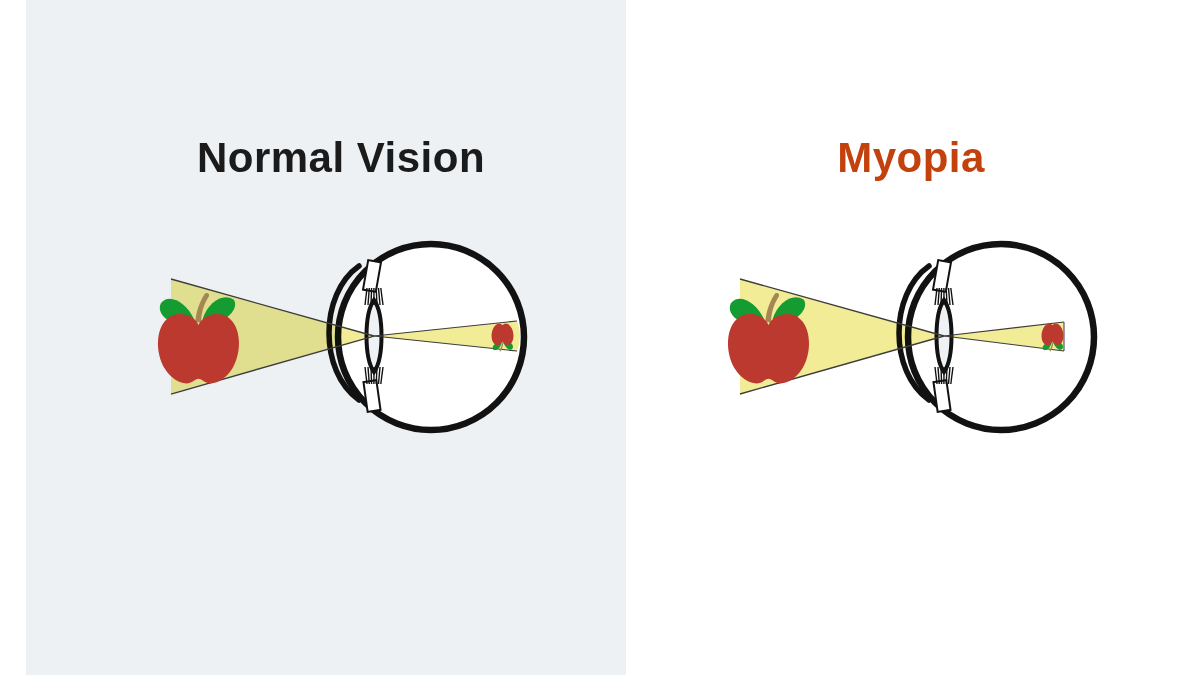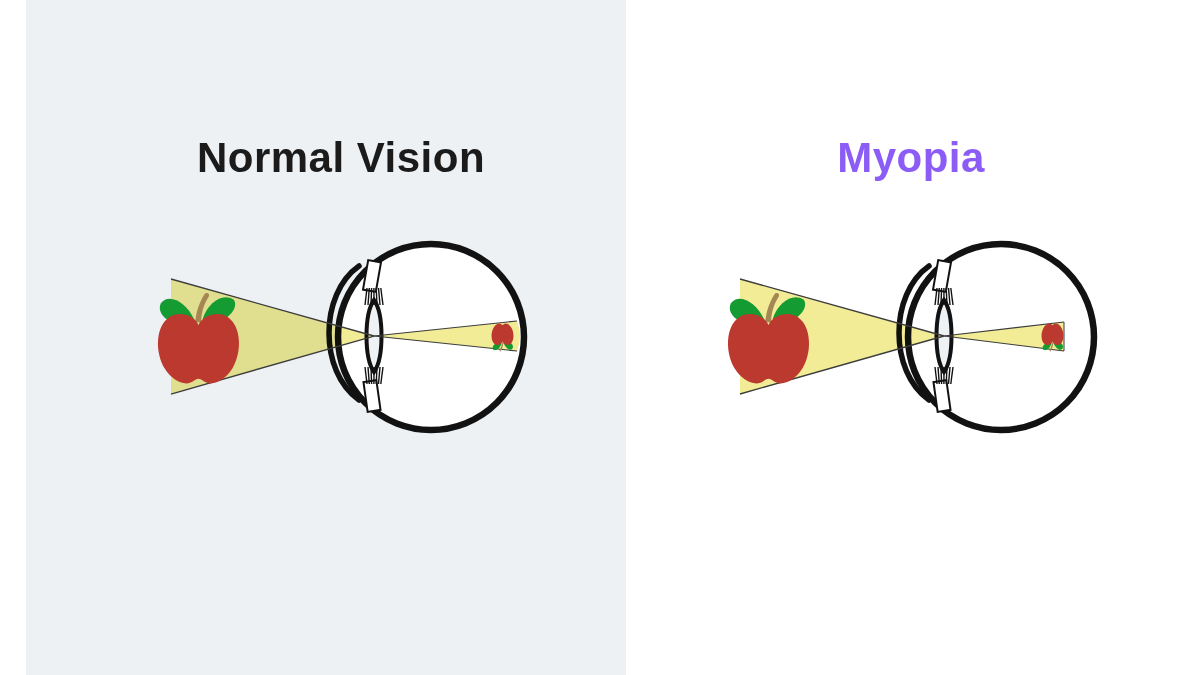--- a/index.html
+++ b/index.html
@@ -18,21 +18,21 @@
   #diagram{position:absolute;left:0;top:0;width:1200px;height:675px;}
 </style>
 </head>
 <body>
 
 <div class="stage">
   <div class="panel left" style="background: rgb(237, 241, 244);"></div>
   <div class="panel right" style="background: rgb(255, 255, 255);"></div>
 
   <div class="panel-title" id="title0" style="left: 315px; color: rgb(27, 27, 27);">Normal Vision</div>
-  <div class="panel-title" id="title1" style="left: 885px; color: #8b5cf6;">Myopia</div>
+  <div class="panel-title" id="title1" style="left: 885px; color: #c2410c;">Myopia</div>
 
   <svg id="diagram" xmlns="http://www.w3.org/2000/svg" viewBox="0 0 1200 675">
       <defs>
         <g id="apple-proto">
           <path d="M45,36 C36,16 16,6 7,16 C0,24 8,37 24,40 C33,41.5 41,40 45,36 Z" fill="#149b31"></path>
           <path d="M55,35 C61,16 79,5 91,13 C97,19 90,33 73,38 C64,40 58,38.5 55,35 Z" fill="#149b31"></path>
           <path d="M46,40 C47,28 50,18 57,7 C59,4 64,6 62,10 C56,19 53,29 53,40 C51,38 48,39 46,40 Z" fill="#a58753"></path>
           <path d="M50,42 C44,29 23,25 12,36 C0,47 -1,73 10,91 C19,105 35,113 45,105 Q50,101 55,105 C65,113 81,105 90,91 C101,73 100,47 88,36 C77,25 56,29 50,42 Z" fill="#bc392f"></path>
         </g>
       </defs>

